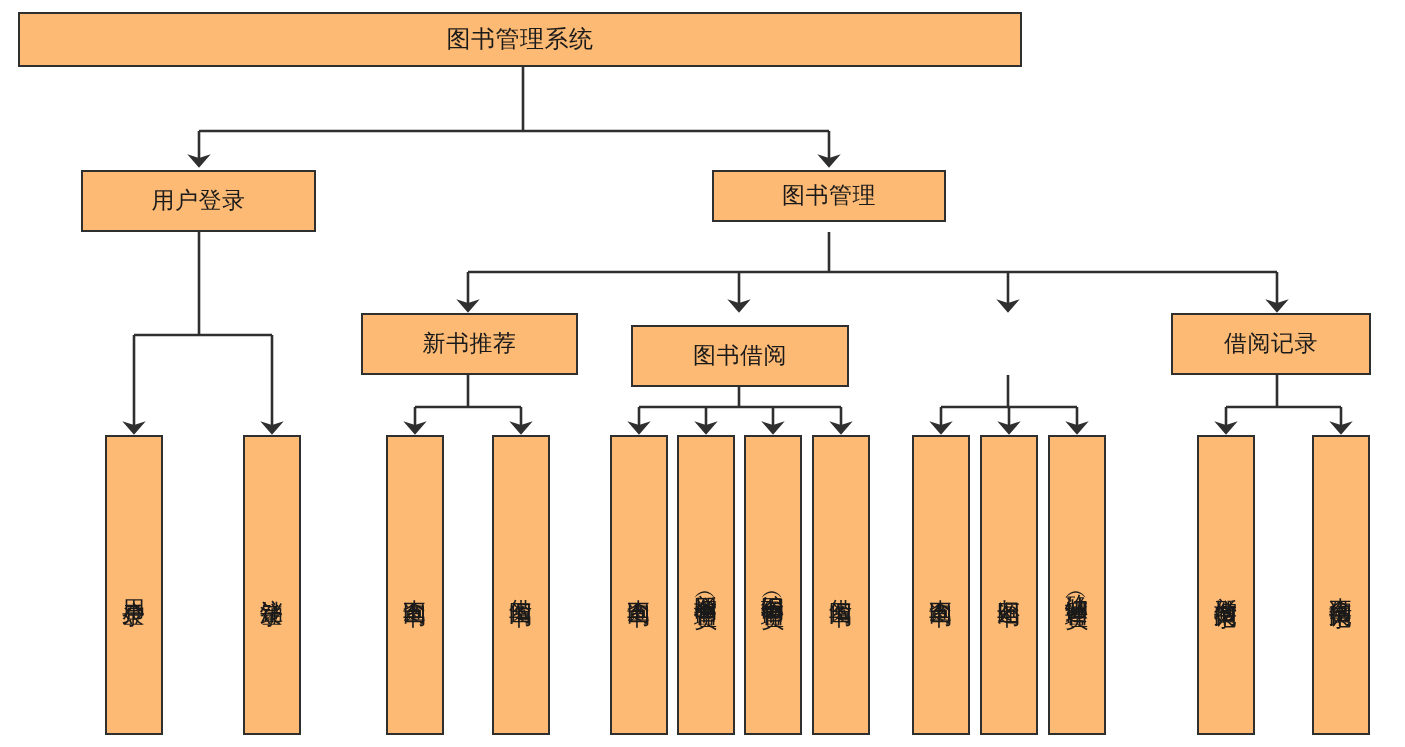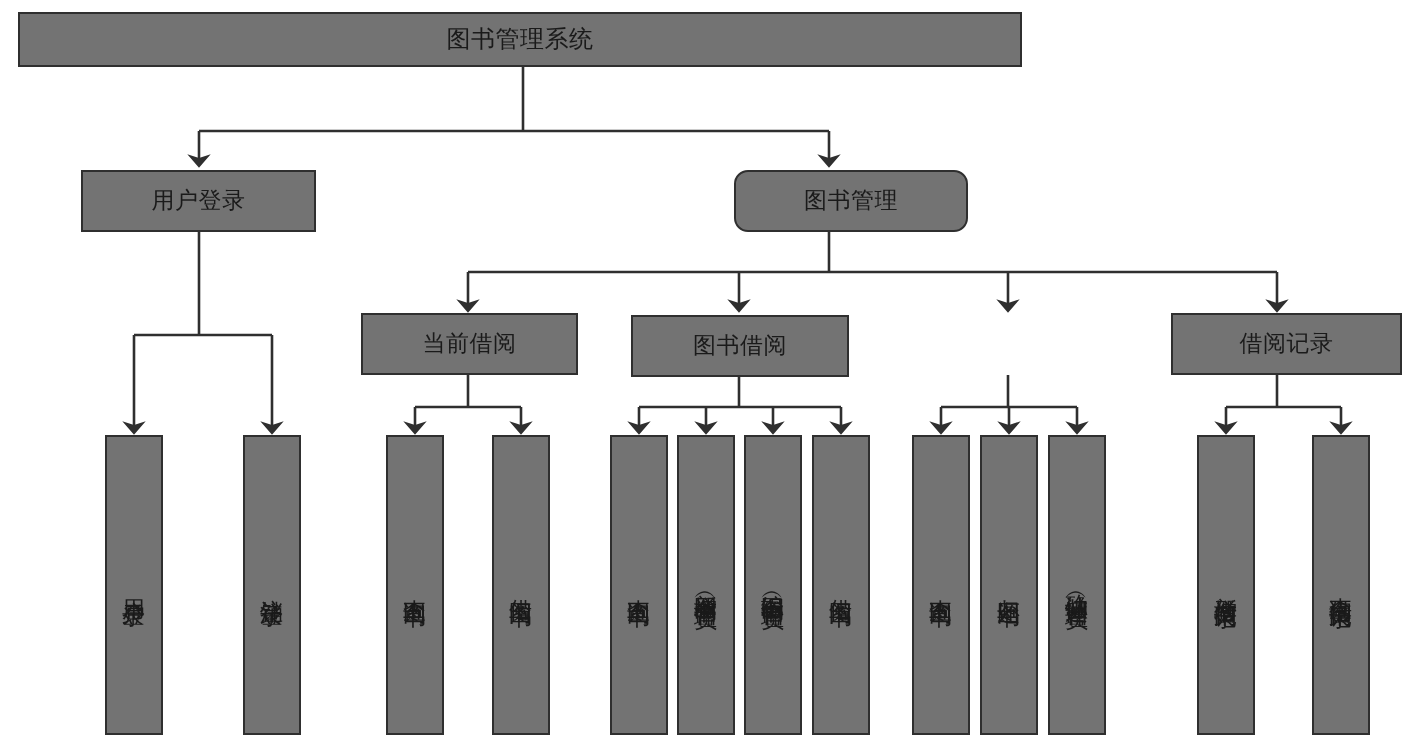--- a/index.html
+++ b/index.html
@@ -21,21 +21,21 @@
   #diagram-svg {
     position: absolute;
     left: 0;
     top: 0;
     width: 1405px;
     height: 747px;
   }
   .node {
     position: absolute;
     box-sizing: border-box;
-    background: #737373;
+    background: #fdba74;
     border: 2.5px solid #2f2f2f;
     display: flex;
     align-items: center;
     justify-content: center;
     color: #1a1a1a;
   }
   .node-label {
     display: block;
     text-align: center;
     line-height: 1.18;
@@ -127,31 +127,31 @@
     </g>
   </svg>
 
   <div class="node root horizontal" style="left:18px; top:12px; width:1004px; height:55px;">
     <span class="node-label">图书管理系统</span>
   </div>
 
   <div class="node horizontal" style="left:81px; top:170px; width:235px; height:62px;">
     <span class="node-label">用户登录</span>
   </div>
-  <div class="node horizontal" style="left:734px; top:170px; width:234px; height:62px;border-radius:14px;">
+  <div class="node horizontal" style="left:712px; top:170px; width:234px; height:52px;">
     <span class="node-label">图书管理</span>
   </div>
 
   <div class="node horizontal" style="left:361px; top:313px; width:217px; height:62px;">
-    <span class="node-label">当前借阅</span>
+    <span class="node-label">新书推荐</span>
   </div>
-  <div class="node horizontal" style="left:631px; top:315px; width:218px; height:62px;">
+  <div class="node horizontal" style="left:631px; top:325px; width:218px; height:62px;">
     <span class="node-label">图书借阅</span>
   </div>
-  <div class="node horizontal" style="left:1171px; top:313px; width:231px; height:62px;">
+  <div class="node horizontal" style="left:1171px; top:313px; width:200px; height:62px;">
     <span class="node-label">借阅记录</span>
   </div>
 
   <div class="node vertical" style="left:105px; top:435px; width:58px; height:300px;">
     <span class="node-label">用户登录</span>
   </div>
   <div class="node vertical" style="left:243px; top:435px; width:58px; height:300px;">
     <span class="node-label">注销登录</span>
   </div>
 

